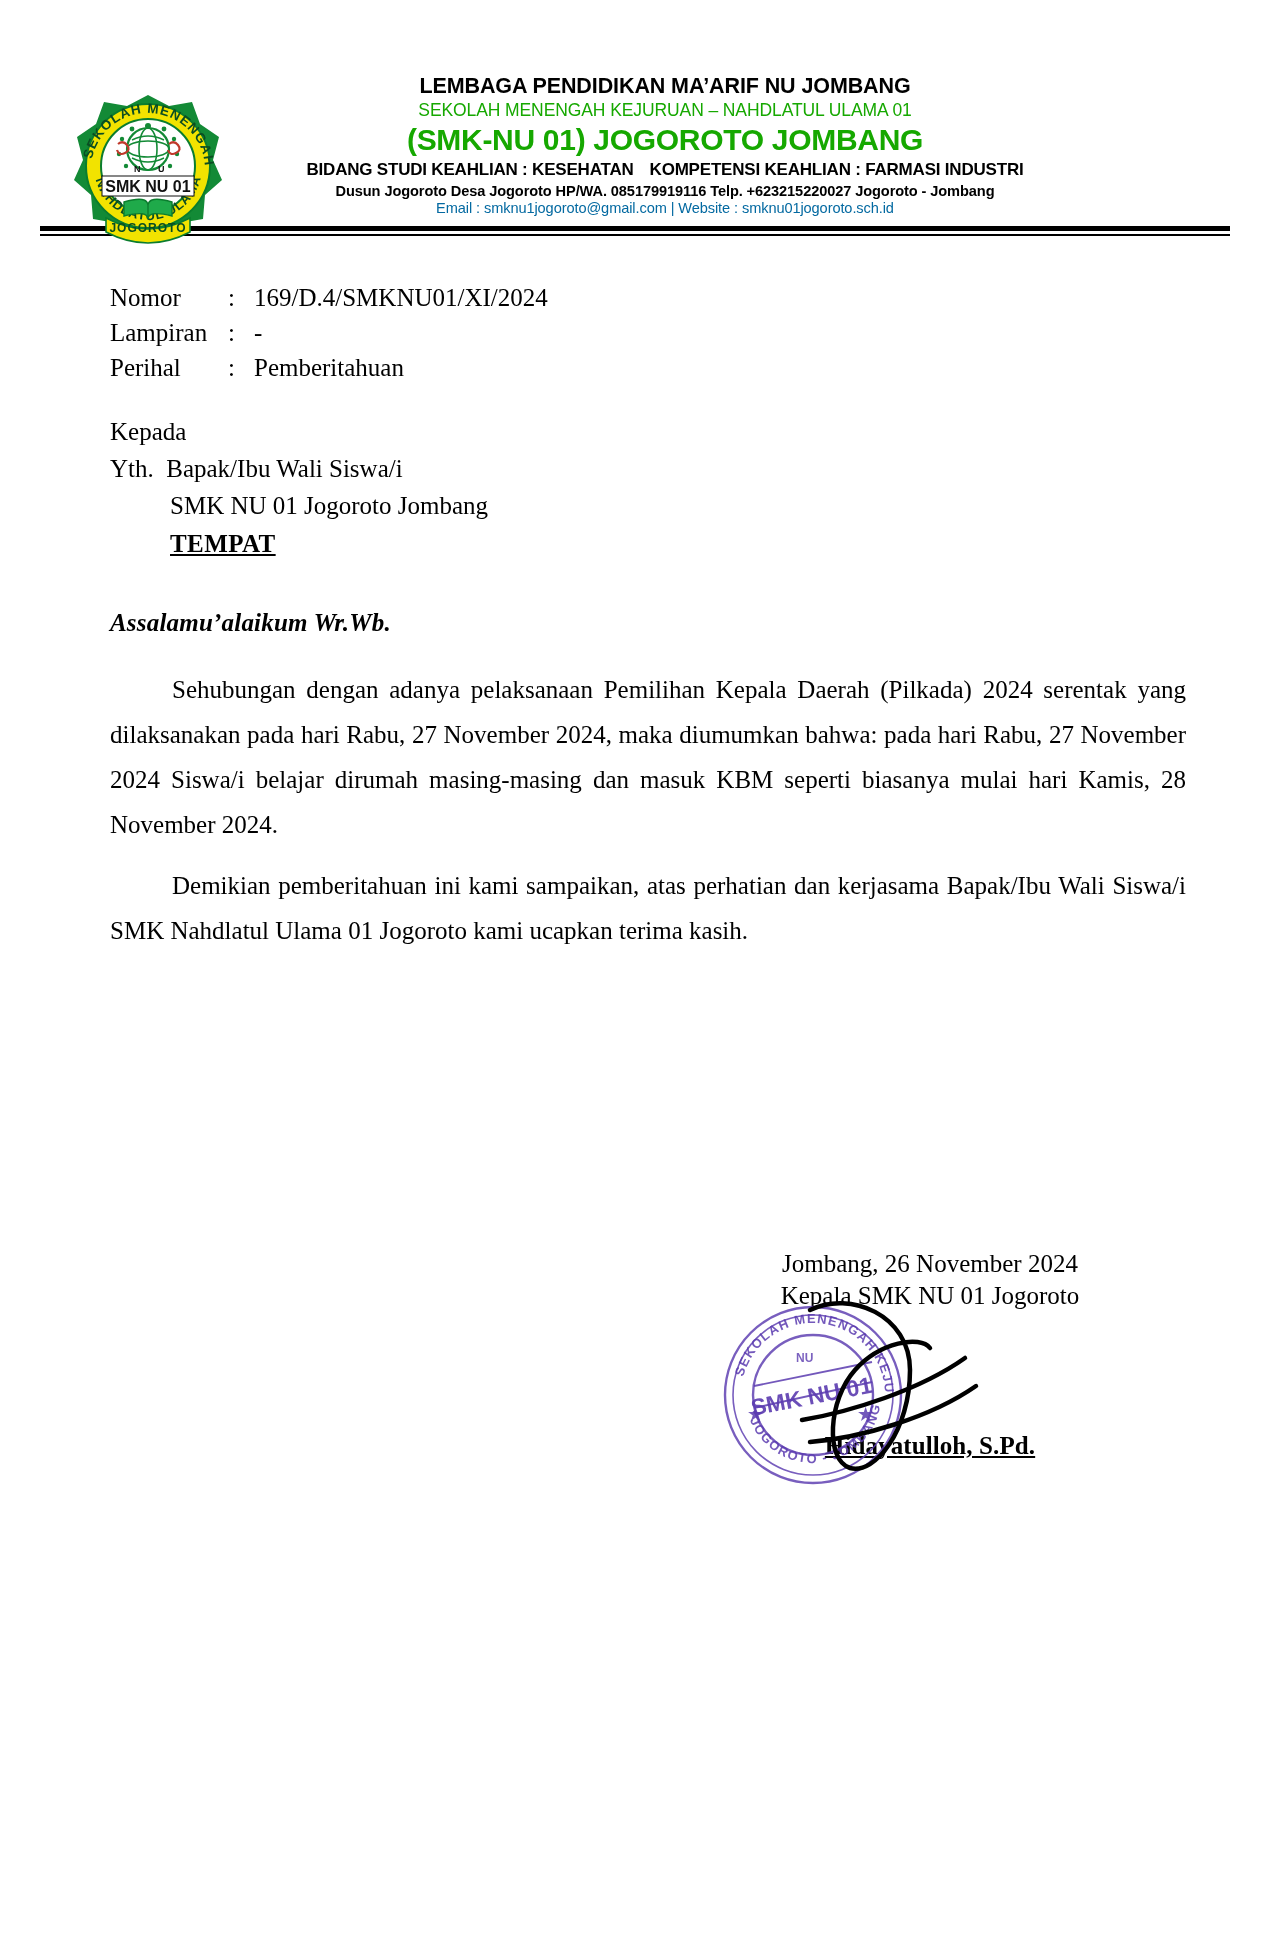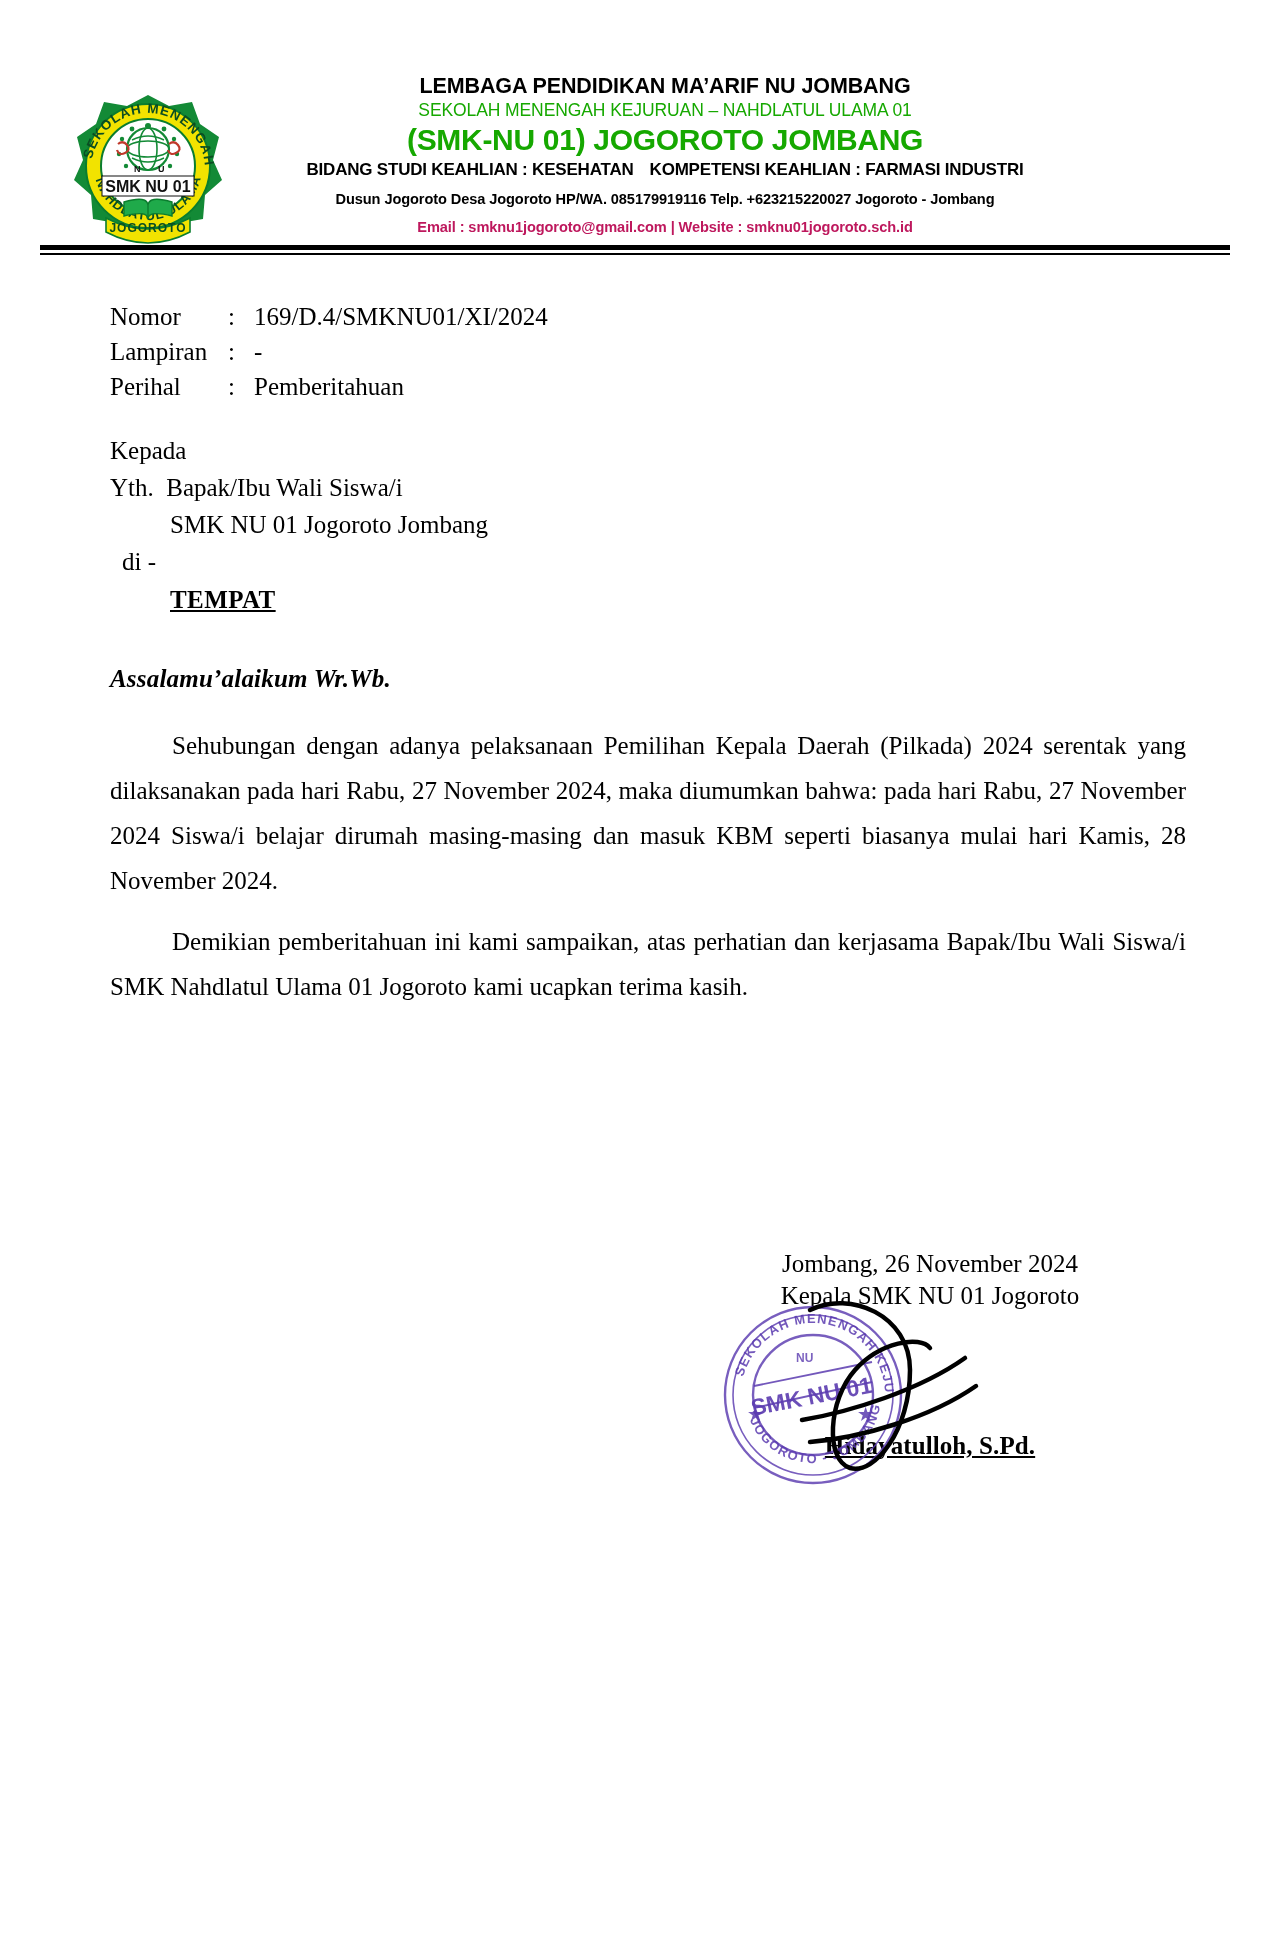--- a/index.html
+++ b/index.html
@@ -81,28 +81,28 @@
     font-weight: bold;
     color: #000000;
     letter-spacing: -0.25px;
     margin-top: 1px;
   }
   .hl6 {
     font-size: 14.6px;
     font-weight: bold;
     color: #000000;
     letter-spacing: -0.1px;
-    margin-top: 11px;
+    margin-top: 3px;
   }
   .hl7 {
     font-size: 14.6px;
-    font-weight: bold;
-    color: #be185d;
+    font-weight: normal;
+    color: #0369a1;
     letter-spacing: -0.1px;
-    margin-top: 11px;
+    margin-top: 0;
   }
 
   .rule-wrap {
     margin: 9px 40px 0 40px;
   }
   .rule-thick {
     height: 5px;
     background: #000;
   }
   .rule-thin {
@@ -305,21 +305,20 @@
         <span class="meta-label">Perihal</span>
         <span class="meta-colon">:</span>
         <span class="meta-value">Pemberitahuan</span>
       </div>
     </div>
 
     <div class="recipient">
       <div class="rec-line">Kepada</div>
       <div class="rec-line">Yth.  Bapak/Ibu Wali Siswa/i</div>
       <div class="rec-line rec-indent">SMK NU 01 Jogoroto Jombang</div>
-      <div class="rec-line rec-di">di -</div>
       <div class="rec-line tempat">TEMPAT</div>
     </div>
 
     <div class="salam">Assalamu’alaikum Wr.Wb.</div>
 
     <div class="para p1">Sehubungan dengan adanya pelaksanaan Pemilihan Kepala Daerah (Pilkada) 2024 serentak yang dilaksanakan pada hari Rabu, 27 November 2024, maka diumumkan bahwa: pada hari Rabu, 27 November 2024 Siswa/i belajar dirumah masing-masing dan masuk KBM seperti biasanya mulai hari Kamis, 28 November 2024.</div>
     <div class="para p2">Demikian pemberitahuan ini kami sampaikan, atas perhatian dan kerjasama Bapak/Ibu Wali Siswa/i SMK Nahdlatul Ulama 01 Jogoroto kami ucapkan terima kasih.</div>
 
   </div>
 

